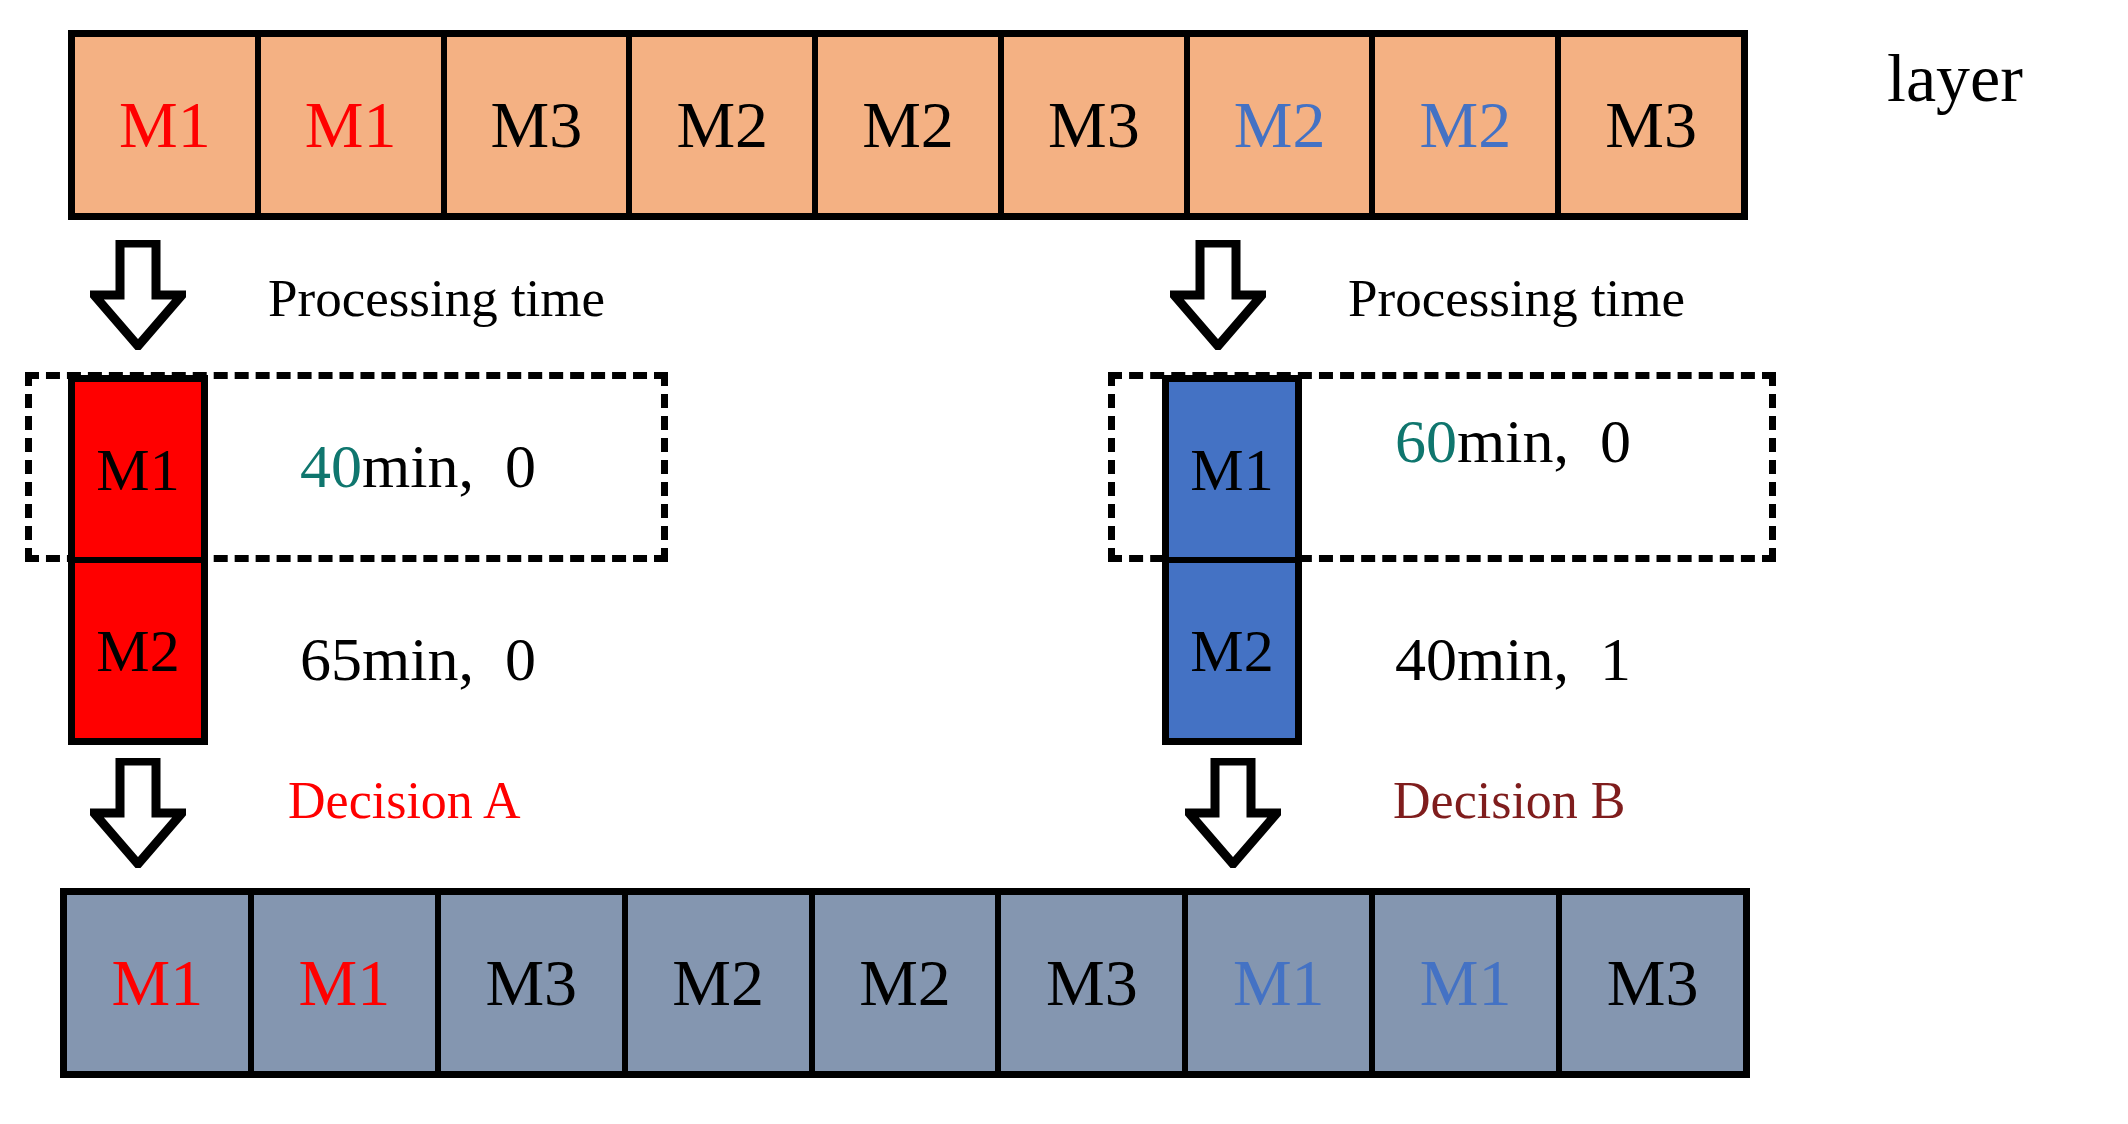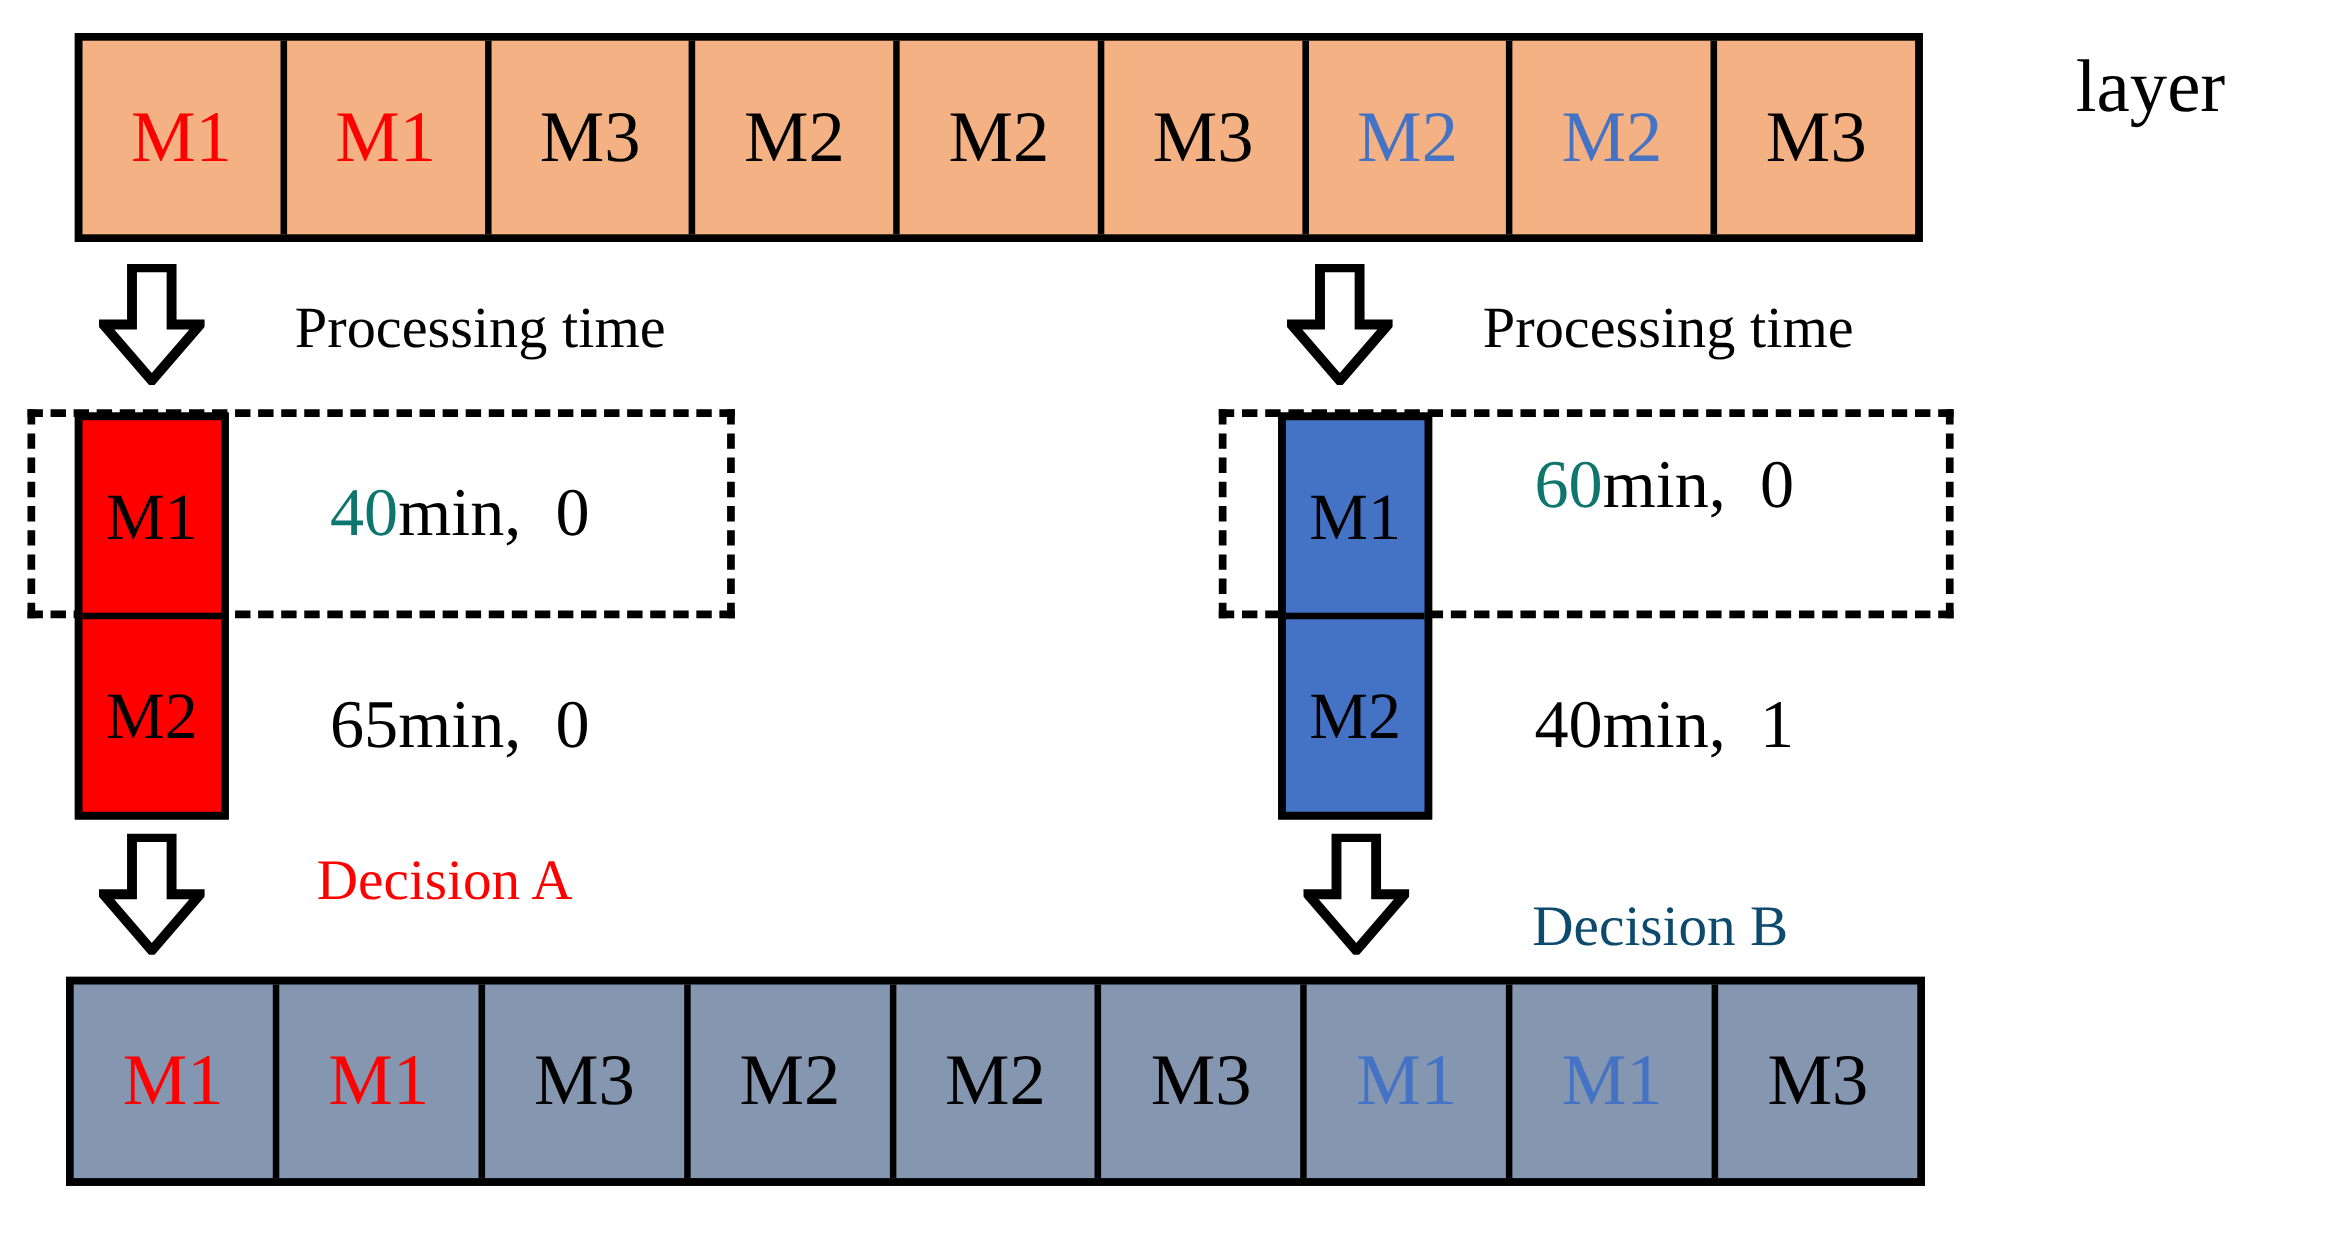--- a/index.html
+++ b/index.html
@@ -109,21 +109,21 @@
   }
   .decision-text {
     position: absolute;
     font-size: 52px;
     line-height: 1;
     white-space: nowrap;
   }
 
   .green { color: #0f766e; }
   .red-t { color: #FF0000; }
-  .blue-t { color: #0c4a6e; margin-top: 42px; }
+  .blue-t { color: #7f1d1d; }
 </style>
 </head>
 <body>
 
 <div class="strip strip-machine" style="left:68px; top:30px; width:1680px; height:190px;">
 
   <div class="cell">
     <span style="color: rgb(255, 0, 0);">M1</span>
   </div>
   <div class="cell">

